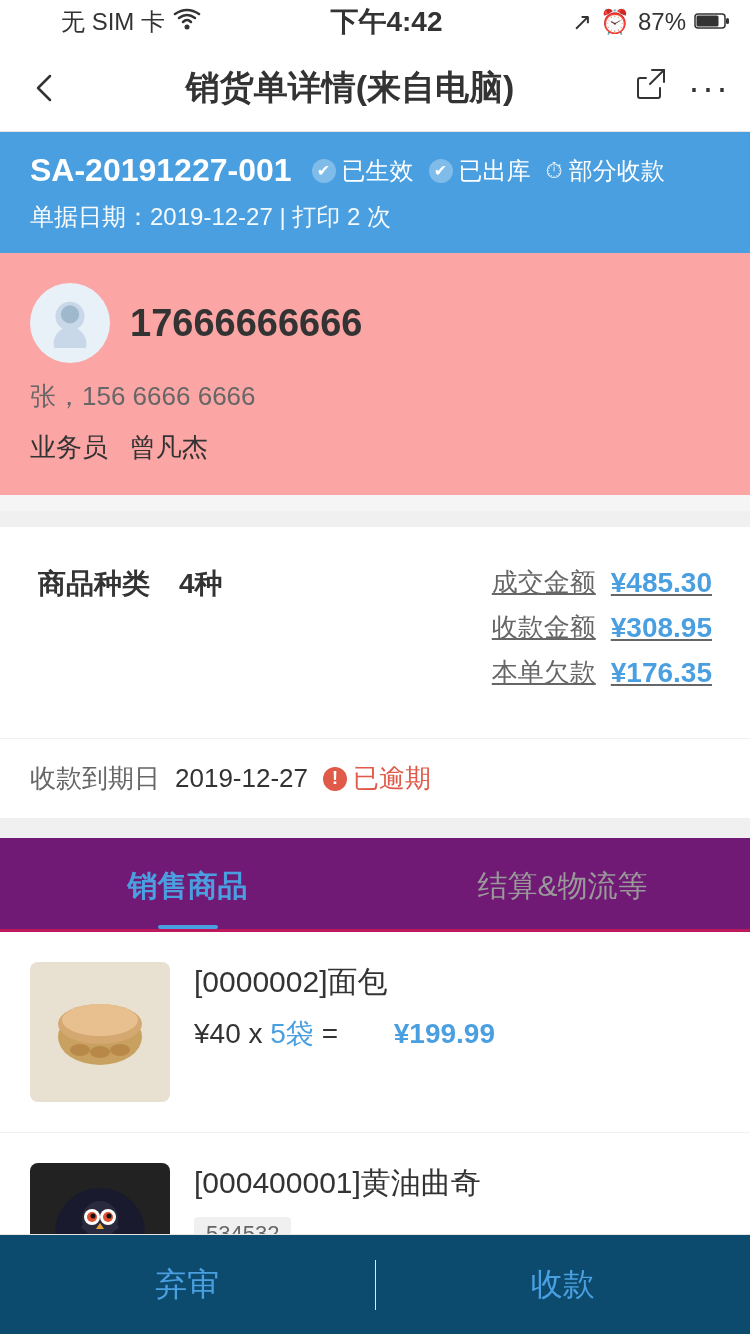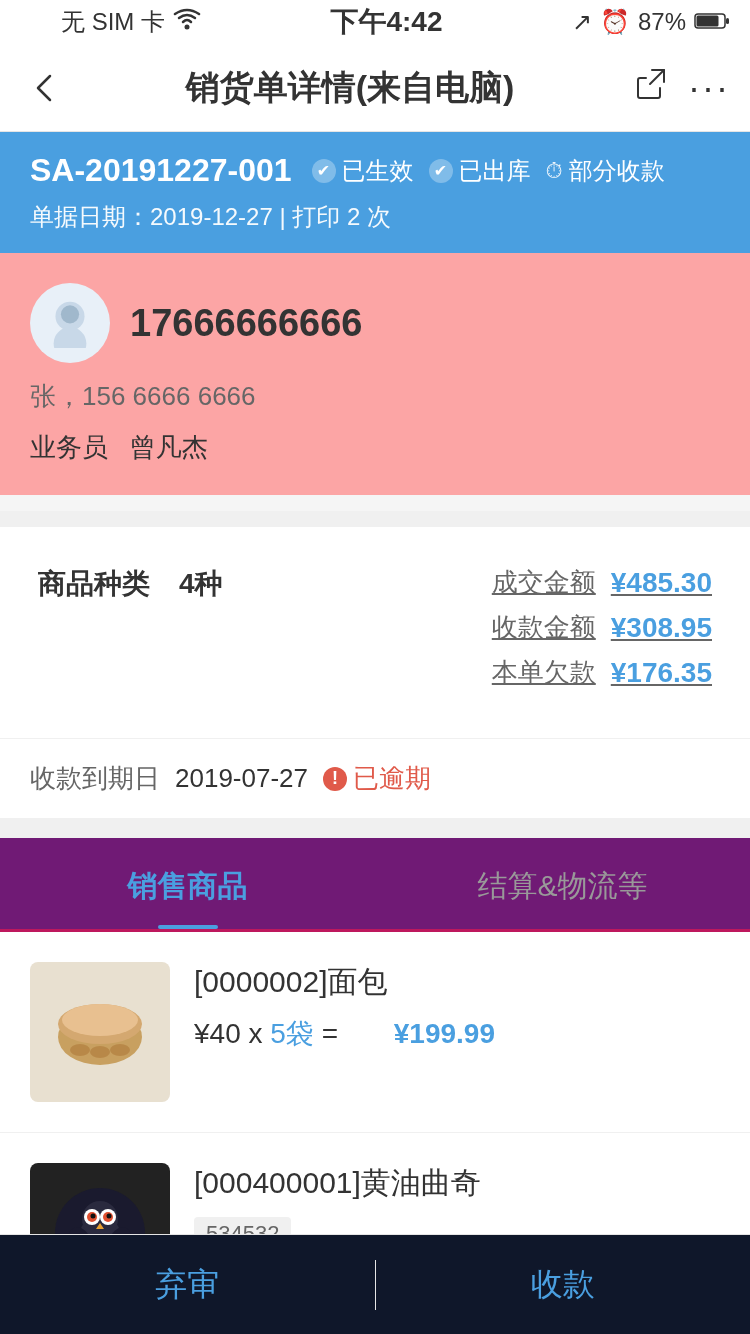--- a/index.html
+++ b/index.html
@@ -292,21 +292,21 @@
     .product-price .qty { color: #4a9fe0; }
     .product-price .total { color: #4a9fe0; font-weight: 600; margin-left: 48px; }
 
     
     .bottom-toolbar {
       position: fixed;
       bottom: 0;
       left: 0;
       width: 750px;
       height: 100px;
-      background: #0f172a;
+      background: #0c4a6e;
       border-top: 1px solid #e5e5e5;
       display: flex;
       align-items: center;
     }
     .toolbar-btn {
       flex: 1;
       text-align: center;
       font-size: 32px;
       cursor: pointer;
       padding: 20px 0;
@@ -450,21 +450,21 @@
     </div>
     <div class="stats-row">
       <span>本单欠款</span>
       <span class="amount">¥176.35</span>
     </div>
   </div>
 </div>
 
 <div class="due-date-row">
   <span>收款到期日</span>
-  <span class="due-date-value">2019-07-27</span>
+  <span class="due-date-value">2019-12-27</span>
   <div class="overdue-badge">
     <div class="overdue-dot">!</div>
     <span>已逾期</span>
   </div>
 </div>
 
 <div class="big-divider"></div>
 
 <div class="tabs">
   <div class="tab active">

